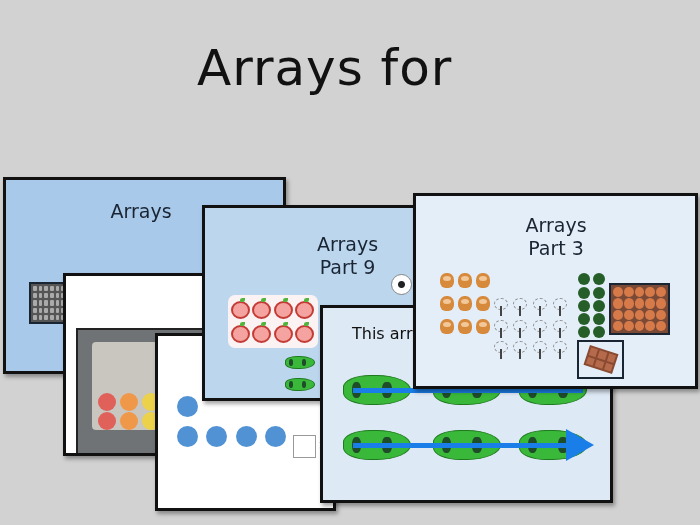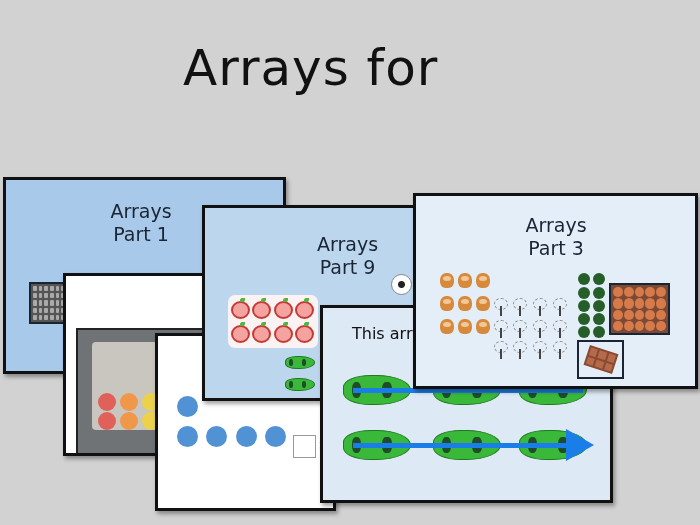--- a/index.html
+++ b/index.html
@@ -1,17 +1,17 @@
 <!DOCTYPE html>
 <html><head>
 <meta charset="utf-8">
 <style>
   html,body{margin:0;padding:0;}
   body{width:700px;height:525px;background:#d3d2d2;position:relative;overflow:hidden;font-family:"DejaVu Sans",sans-serif;}
-  .title{position:absolute;left:183px;top:40px;font-size:50px;line-height:56px;color:#111;letter-spacing:1px;font-weight:400;}
+  .title{position:absolute;left:197px;top:40px;font-size:50px;line-height:56px;color:#111;letter-spacing:1px;font-weight:400;}
   .title div{white-space:nowrap;}
   .slide{position:absolute;border:3px solid #111;box-sizing:border-box;box-shadow:2px 3px 4px rgba(0,0,0,0.35);overflow:hidden;}
   .stitle{position:absolute;text-align:center;font-size:19px;line-height:23px;color:#1a2533;}
   .s1{left:3px;top:177px;width:283px;height:197px;background:#a9c9ea;}
   .s2{left:63px;top:273px;width:203px;height:183px;background:#fff;}
   .s3{left:155px;top:333px;width:181px;height:178px;background:#fff;}
   .s4{left:202px;top:205px;width:217px;height:196px;background:#bcd6ee;}
   .s5{left:320px;top:305px;width:293px;height:198px;background:#dde9f5;}
   .s6{left:413px;top:193px;width:285px;height:196px;background:#e4eef8;}
   .tray{position:absolute;border:2px solid #1a2533;background:#555;display:grid;grid-template-columns:repeat(6,1fr);gap:2px;padding:2px;box-sizing:border-box;}
@@ -47,21 +47,20 @@
 </head>
 <body>
 
 <div class="title">
   <div>Arrays for</div>
 </div>
 
 <div class="slide s1">
   <div class="stitle" style="left:70px;top:20px;width:130px;">
     <div>Arrays</div>
-    <div>Part 1</div>
   </div>
   <div class="tray" style="left:23px;top:102px;width:40px;height:42px;">
     <span></span>
       <span></span>
       <span></span>
       <span></span>
       <span></span>
       <span></span>
     <span></span>
       <span></span>

